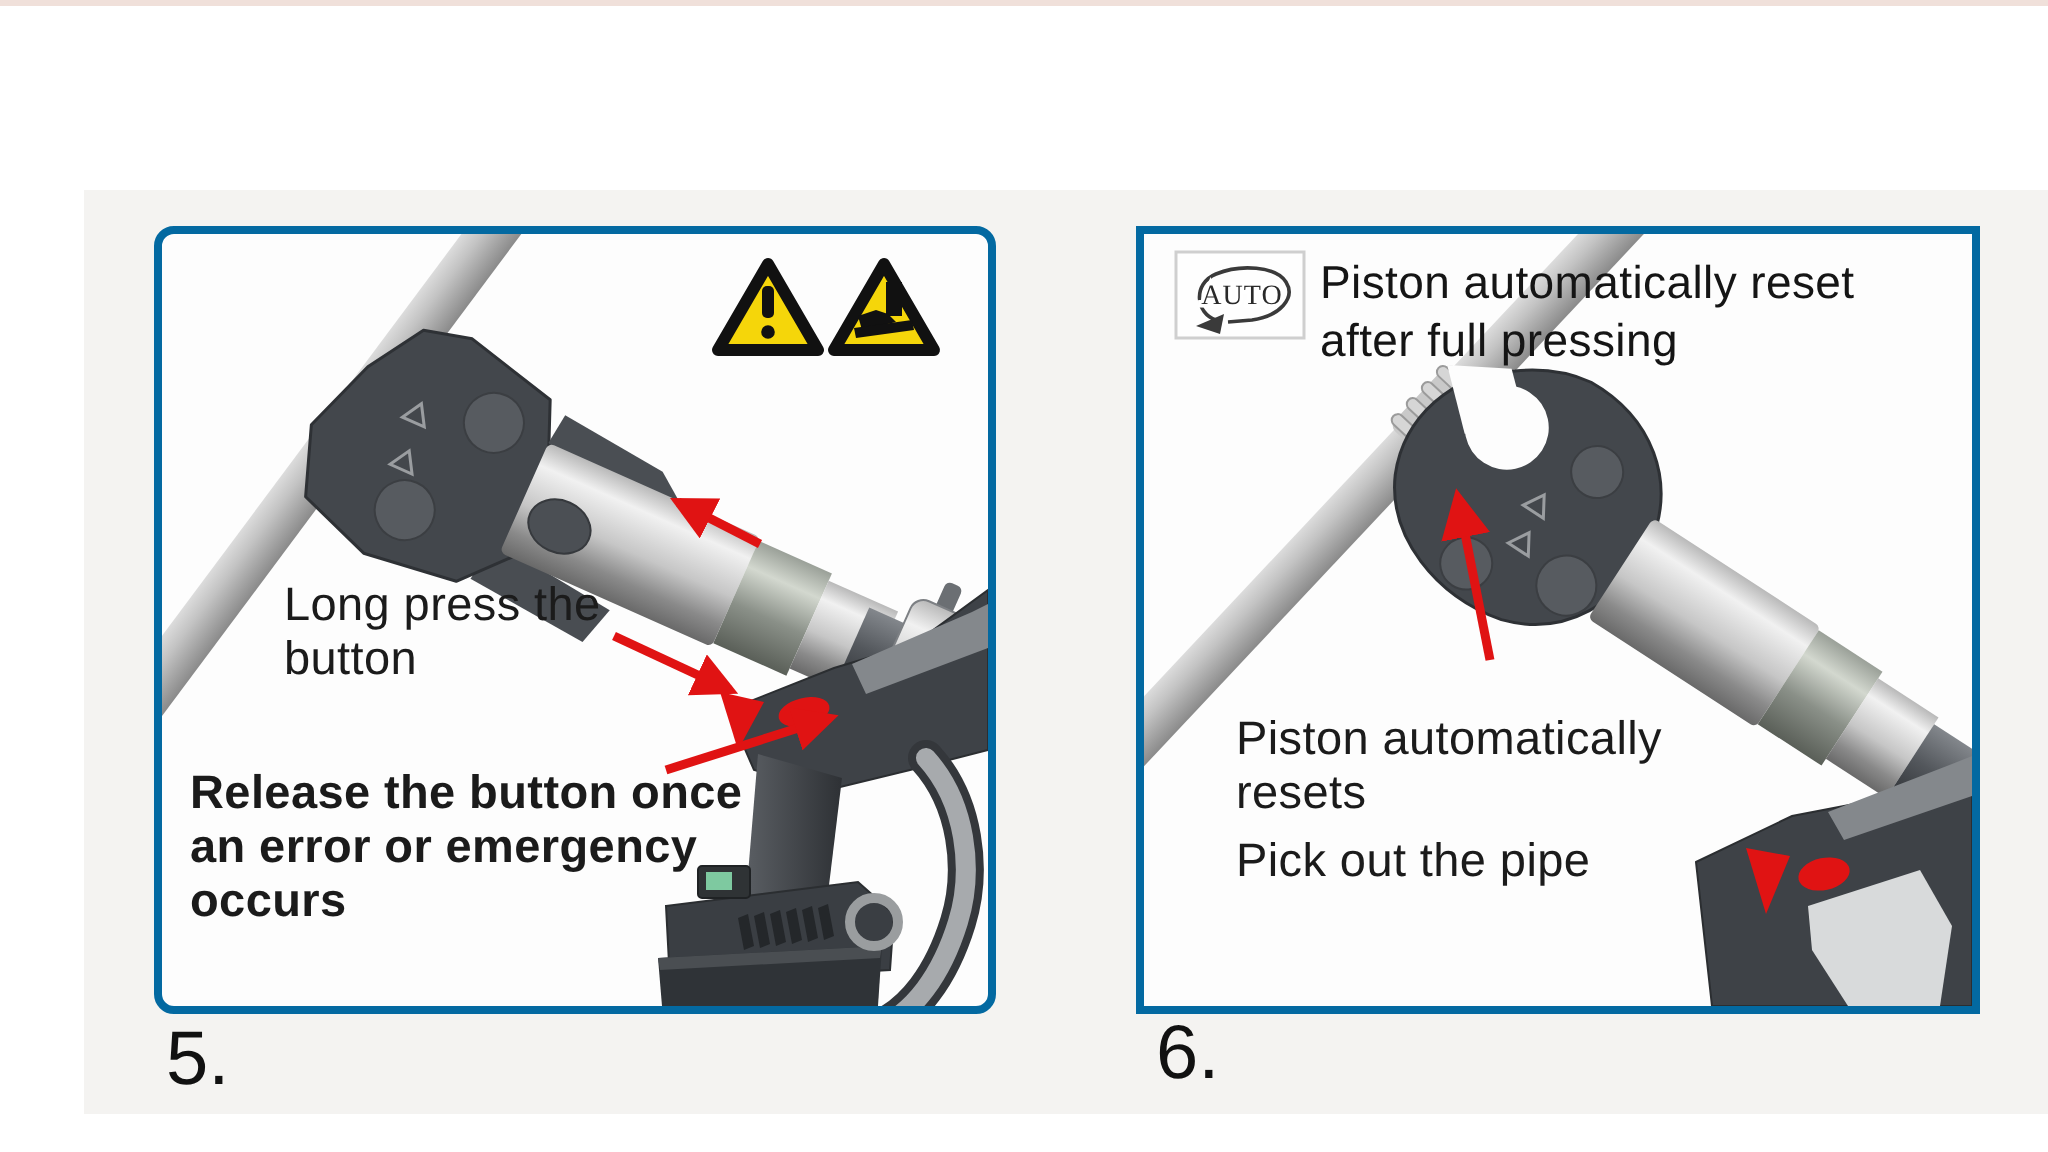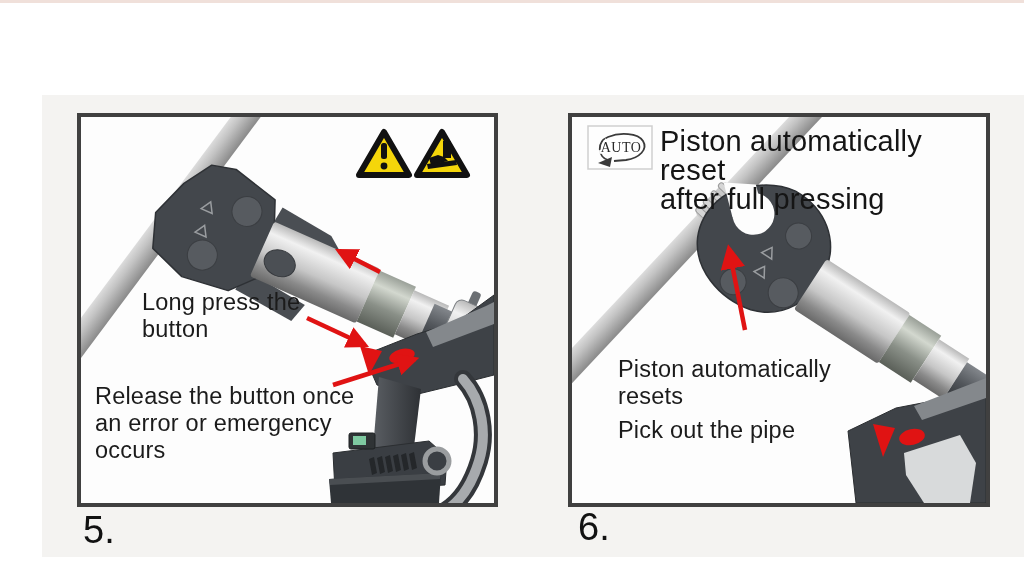--- a/index.html
+++ b/index.html
@@ -6,31 +6,31 @@
   body{
     width:1024px;height:576px;position:relative;overflow:hidden;
     background:#ffffff;
     font-family:"Liberation Sans", sans-serif;
     color:#1b1b1b;
   }
   .top-strip{position:absolute;left:0;top:0;width:1024px;height:3px;}
   .sheet{position:absolute;left:42px;top:95px;width:982px;height:462px;}
   .panel{
     position:absolute;top:113px;height:394px;background:#fdfdfd;
-    border:4px solid #404040;box-sizing:border-box;
-  }
-  .panel.p5{left:77px;width:421px;}
+    border:4px solid #0369a1;box-sizing:border-box;
+  }
+  .panel.p5{left:77px;width:421px;border-radius:10px;}
   .panel.p6{left:568px;width:422px;}
   .panel svg{position:absolute;left:0;top:0;display:block;}
   .callout{
     position:absolute;font-size:23.5px;line-height:27px;letter-spacing:.2px;
     white-space:pre-line;color:#1b1b1b;
   }
   .heading{
-    position:absolute;font-size:29px;line-height:29px;letter-spacing:.2px;
+    position:absolute;font-size:23px;line-height:29px;letter-spacing:.2px;
     white-space:pre-line;color:#151515;
   }
   .step-label{
     position:absolute;font-size:38px;line-height:40px;color:#111;
   }
 </style>
 </head>
 <body>
 
 <div class="top-strip" style="background:#eddbd4;opacity:.85;"></div>
@@ -130,21 +130,21 @@
 
     <g stroke="#e01313" stroke-width="4.5" fill="none">
       <line x1="299" y1="155" x2="258" y2="134" marker-end="url(#ah-a)"></line>
       <line x1="226" y1="201" x2="284" y2="228" marker-end="url(#ah-a)"></line>
       <line x1="252" y1="268" x2="334" y2="242" marker-end="url(#ah-a)"></line>
     </g>
   </svg>
 
   <div class="callout" style="left:61px;top:172px;">Long press the
 button</div>
-  <div class="callout" style="left:14px;top:266px;">Release the button once
+  <div class="callout" style="left:14px;top:266px;font-weight:bold;">Release the button once
 an error or emergency
 occurs</div>
 </div>
 
 <div class="panel p6">
   <svg width="414" height="386" viewBox="0 0 414 386">
     <defs>
       <linearGradient id="pg-b" x1="0" y1="0" x2="0" y2="1">
         <stop offset="0" stop-color="#dcdcdc"></stop>
           <stop offset="0.35" stop-color="#c3c3c3"></stop>

